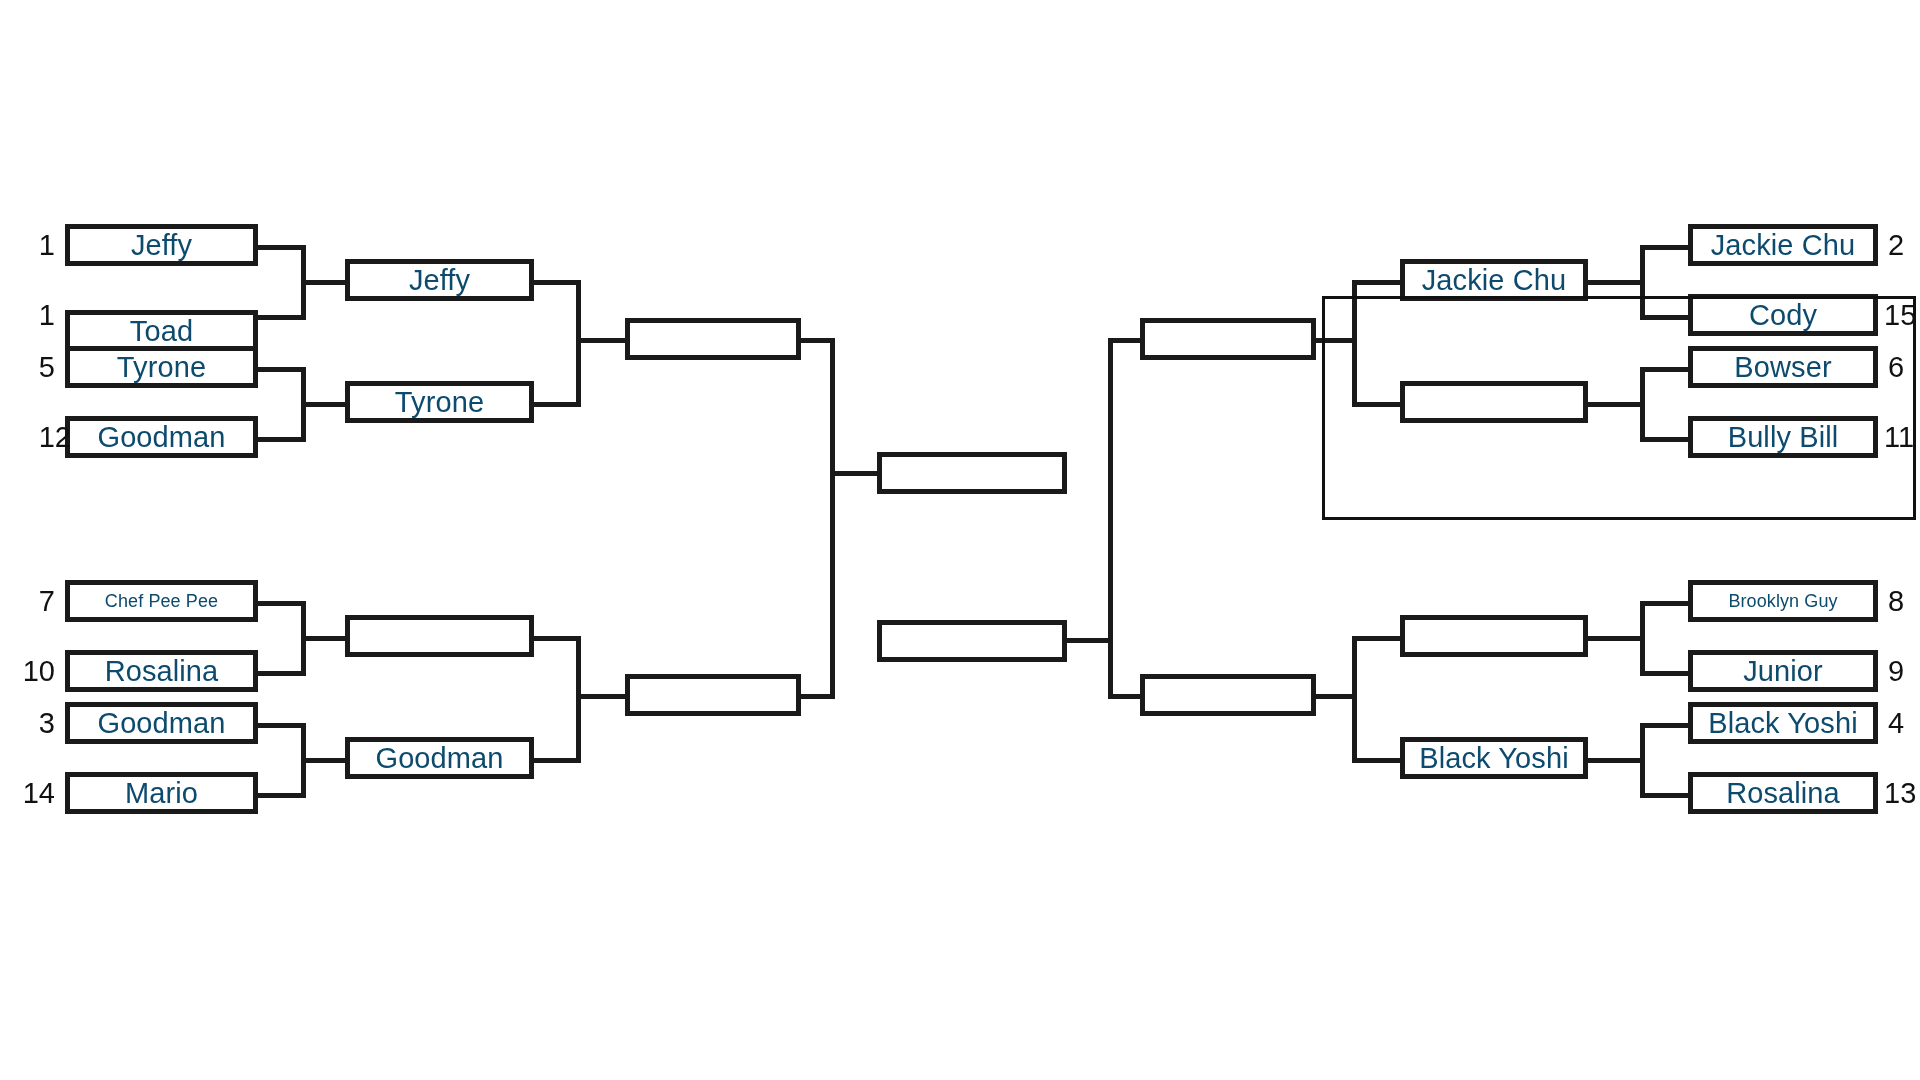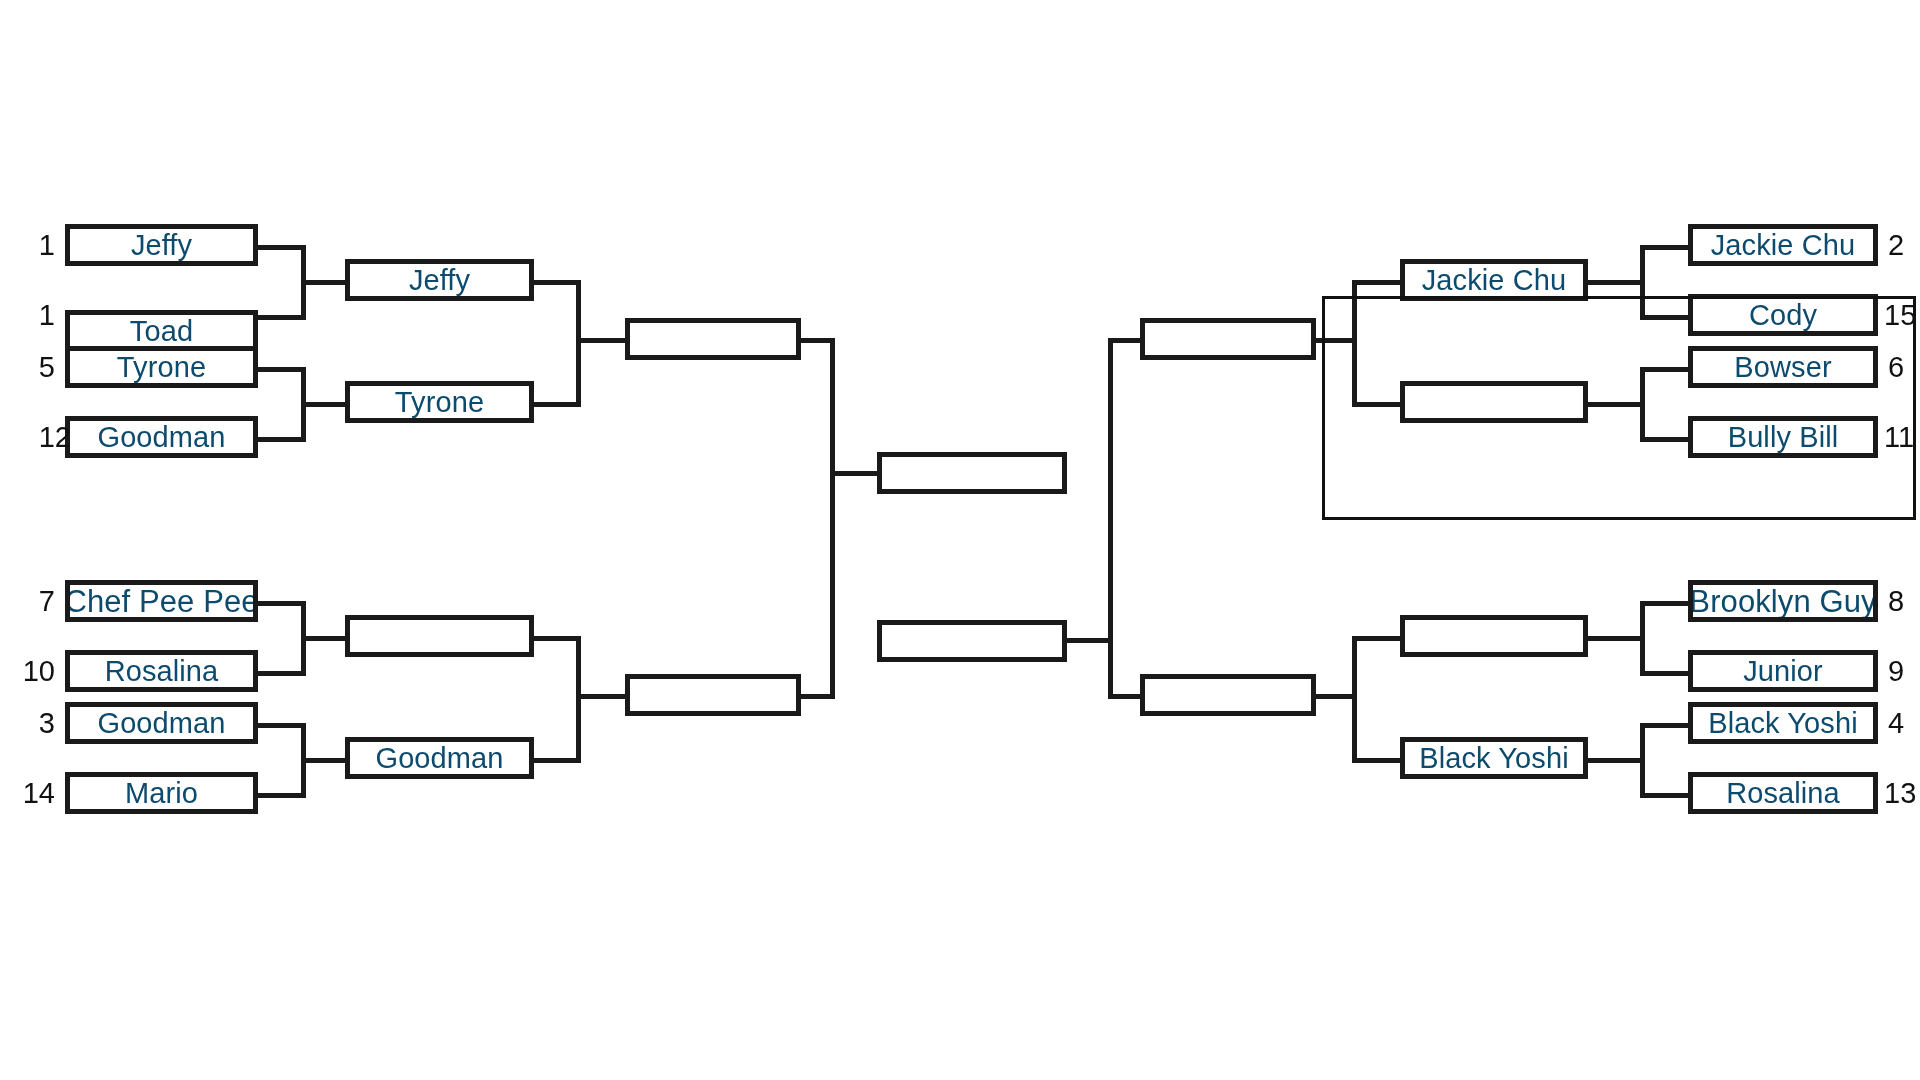--- a/index.html
+++ b/index.html
@@ -30,21 +30,21 @@
     white-space: nowrap;
     overflow: hidden;
   }
   .slot .nm {
     font-size: 29px;
     letter-spacing: 0.1px;
   }
   .slot.r1 .nm { font-size: 29px; }
   .slot.r2 .nm { font-size: 29px; }
   .slot.r3 .nm { font-size: 29px; }
-  .slot.tight .nm { font-size: 31px; }
+  .slot.tight .nm { font-size: 18px; }
   
   .seed {
     position: absolute;
     font-size: 29px;
     color: #111111;
     line-height: 1;
     white-space: nowrap;
   }
   .seed.left  { text-align: right; }
   .seed.right { text-align: left; }

